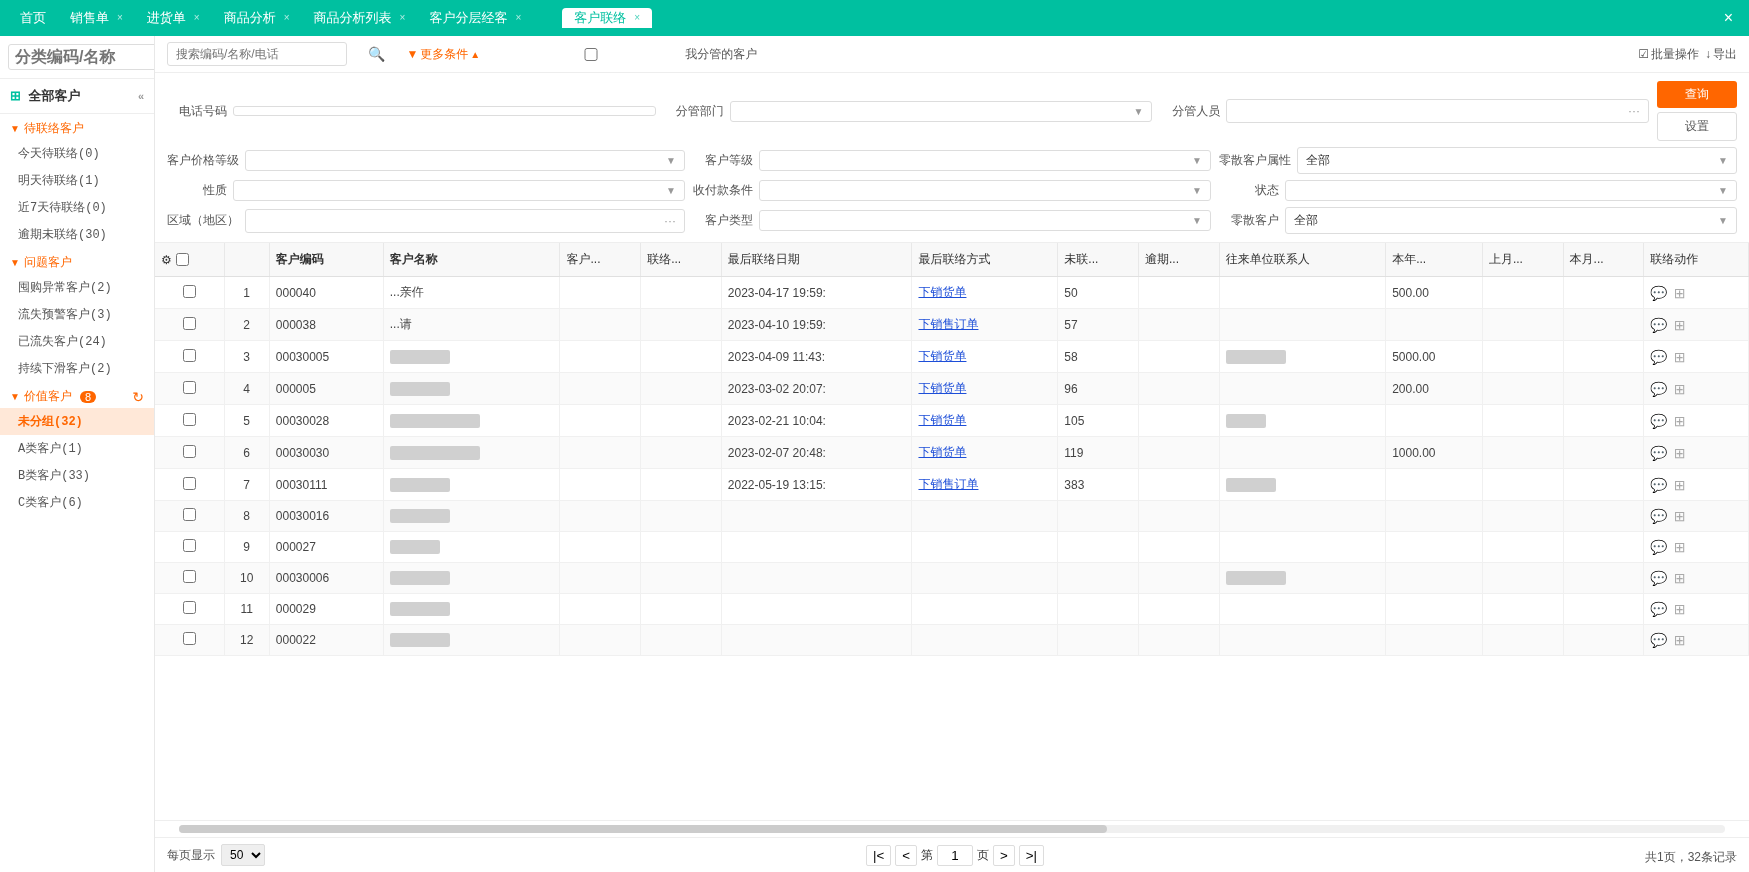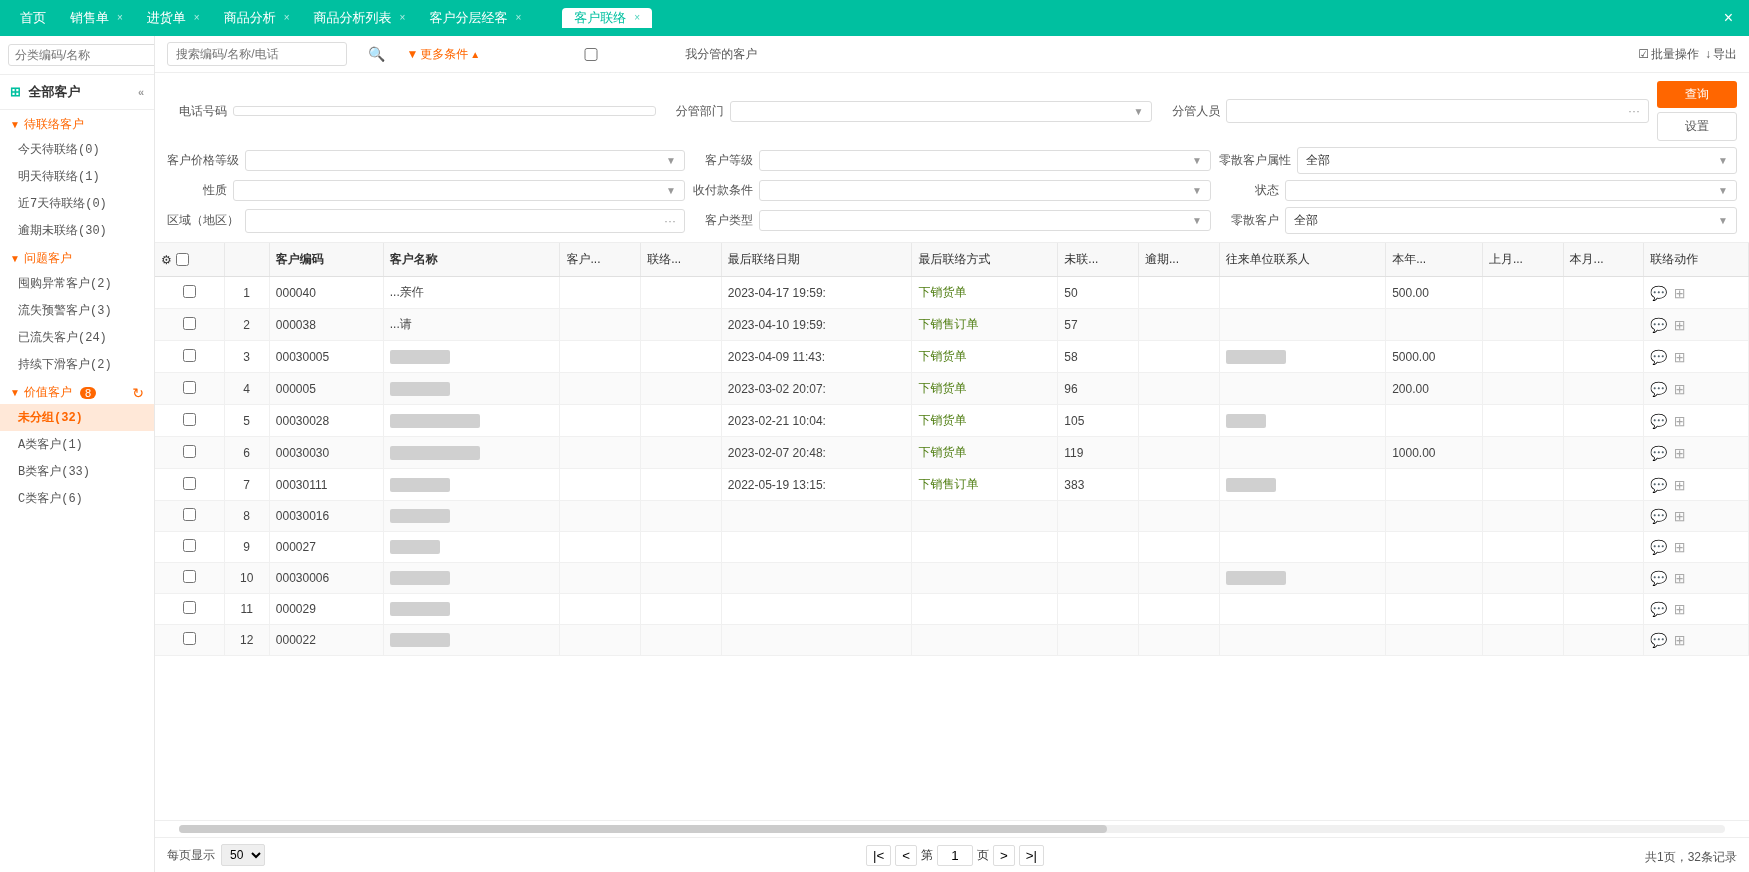--- a/index.html
+++ b/index.html
@@ -22,21 +22,21 @@
     .main-layout { display: flex; height: calc(100vh - 36px); }
 
     
     .sidebar {
       width: 155px; background: #fff; border-right: 1px solid #e8e8e8; overflow-y: auto; flex-shrink: 0;
     }
     .sidebar-search {
       padding: 8px; display: flex; align-items: center; gap: 4px; border-bottom: 1px solid #eee;
     }
     .sidebar-search input {
-      flex: 1; border: 1px solid #ddd; border-radius: 3px; padding: 3px 6px; font-size: 12px; outline: none;
+      flex: 1; border: 1px solid #ddd; border-radius: 3px; padding: 3px 6px; font-size: 16px; outline: none; font-weight: bold;
     }
     .sidebar-all {
       display: flex; align-items: center; justify-content: space-between;
       padding: 8px 10px; font-weight: bold; font-size: 13px; cursor: pointer; color: #333;
       border-bottom: 1px solid #eee;
     }
     .sidebar-all .icon-grid { color: #00c0a0; margin-right: 4px; }
     .sidebar-all .collapse-icon { color: #999; font-size: 11px; }
     .sidebar-group-label {
       padding: 6px 10px 3px; font-size: 12px; color: #f60; display: flex; align-items: center; gap: 4px;
@@ -89,21 +89,21 @@
     .table-area { flex: 1; overflow: auto; background: #fff; }
     table { width: 100%; border-collapse: collapse; font-size: 12px; }
     thead th {
       background: #f8f8f8; border-bottom: 1px solid #e0e0e0; border-right: 1px solid #e8e8e8;
       padding: 8px 6px; text-align: left; white-space: nowrap; font-weight: normal; color: #333; position: sticky; top: 0; z-index: 1;
     }
     thead th.bold { font-weight: bold; color: #333; }
     tbody tr { border-bottom: 1px solid #f0f0f0; }
     tbody td { padding: 7px 6px; border-right: 1px solid #f0f0f0; white-space: nowrap; color: #444; }
     tbody td.center { text-align: center; }
-    tbody td.link { color: #4d7c0f; cursor: pointer; }
+    tbody td.link { color: #1d4ed8; cursor: pointer; text-decoration: underline; }
 
     .action-icons { display: flex; gap: 6px; align-items: center; }
     .action-icons .icon-btn { color: #aaa; cursor: pointer; font-size: 14px; }
 
     
     .table-footer {
       background: #fff; border-top: 1px solid #eee; padding: 6px 12px;
       display: flex; align-items: flex-end; justify-content: space-between;
     }
     .table-footer .page-info { display: flex; align-items: center; gap: 6px; color: #555; }

